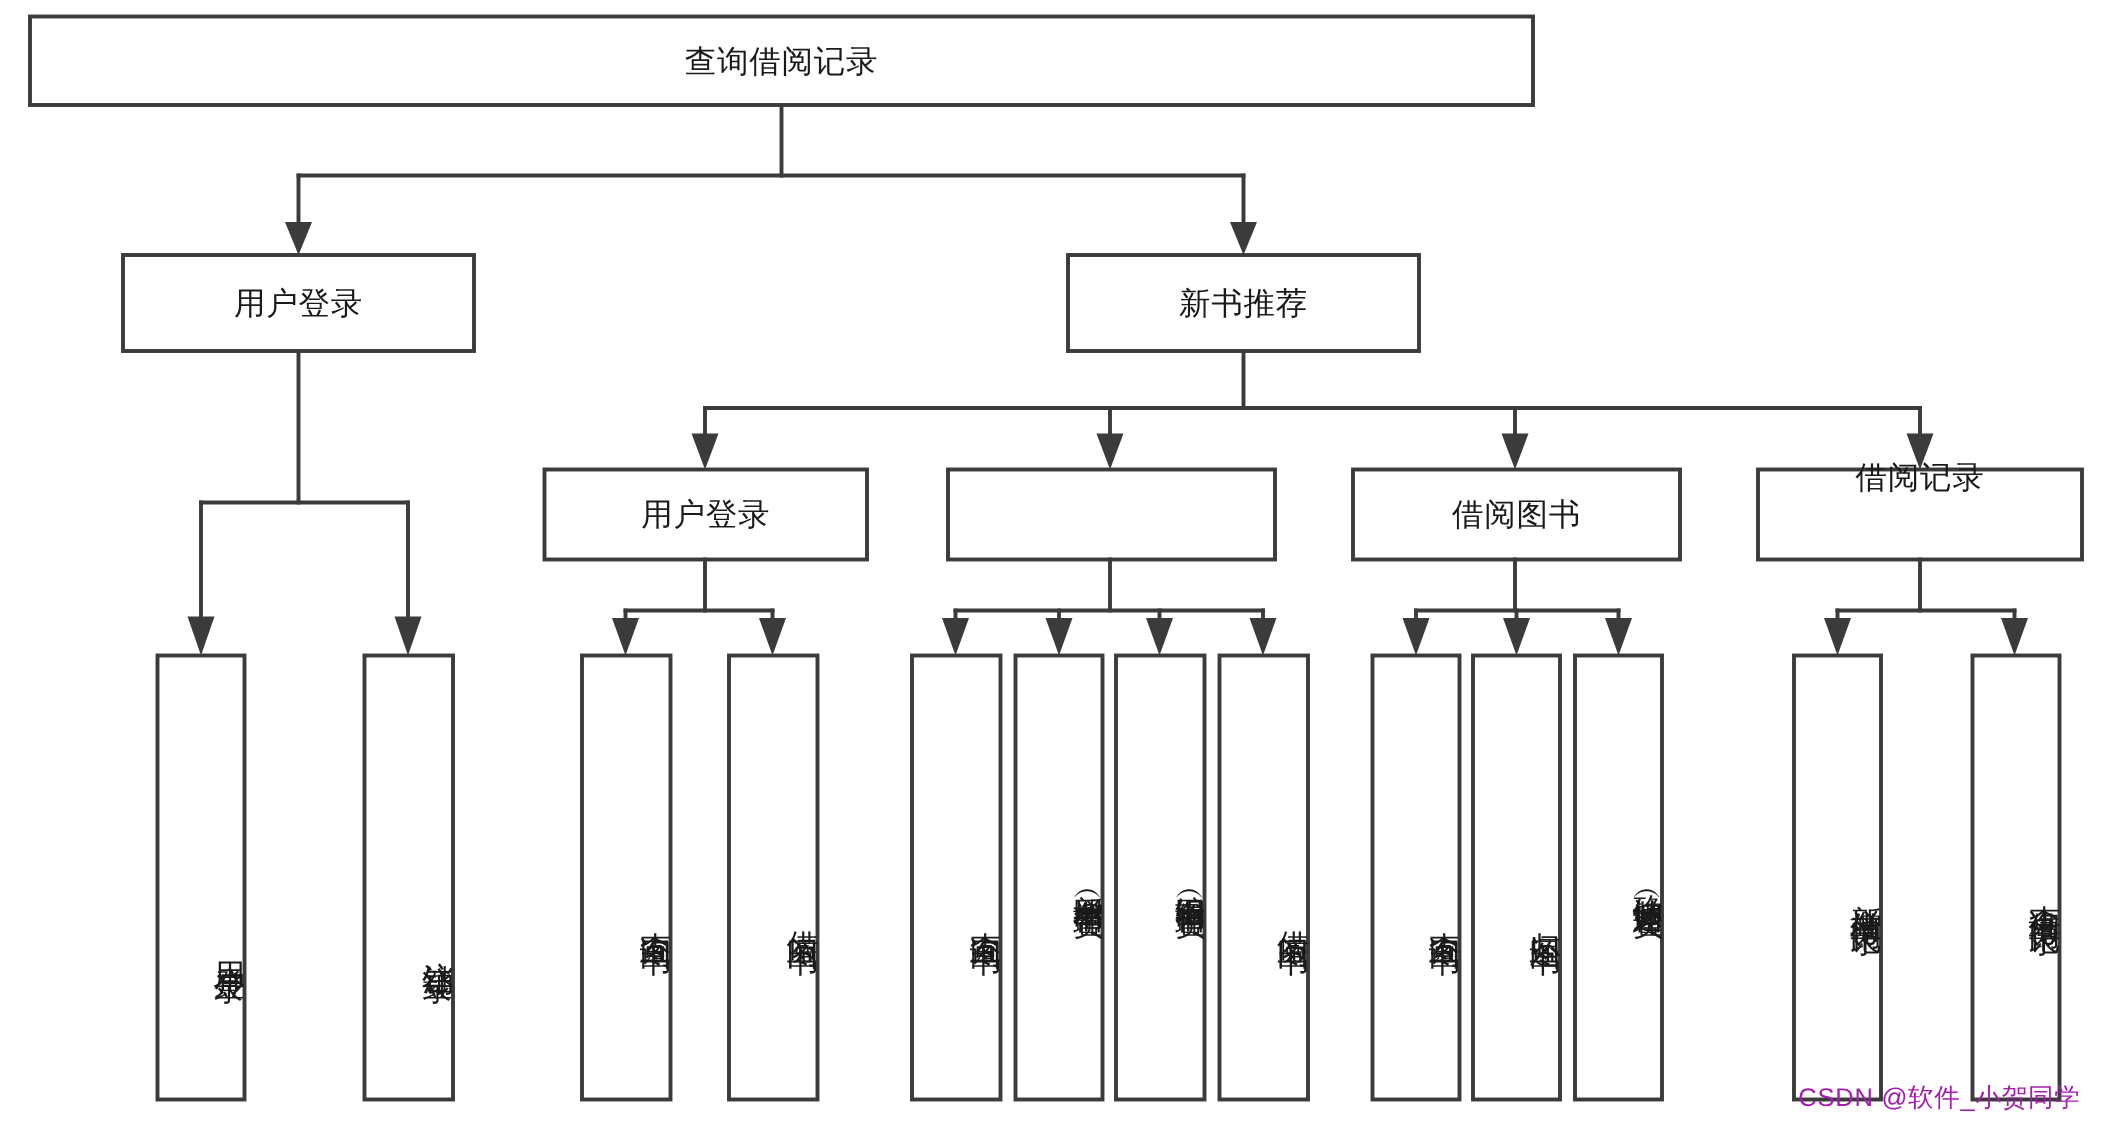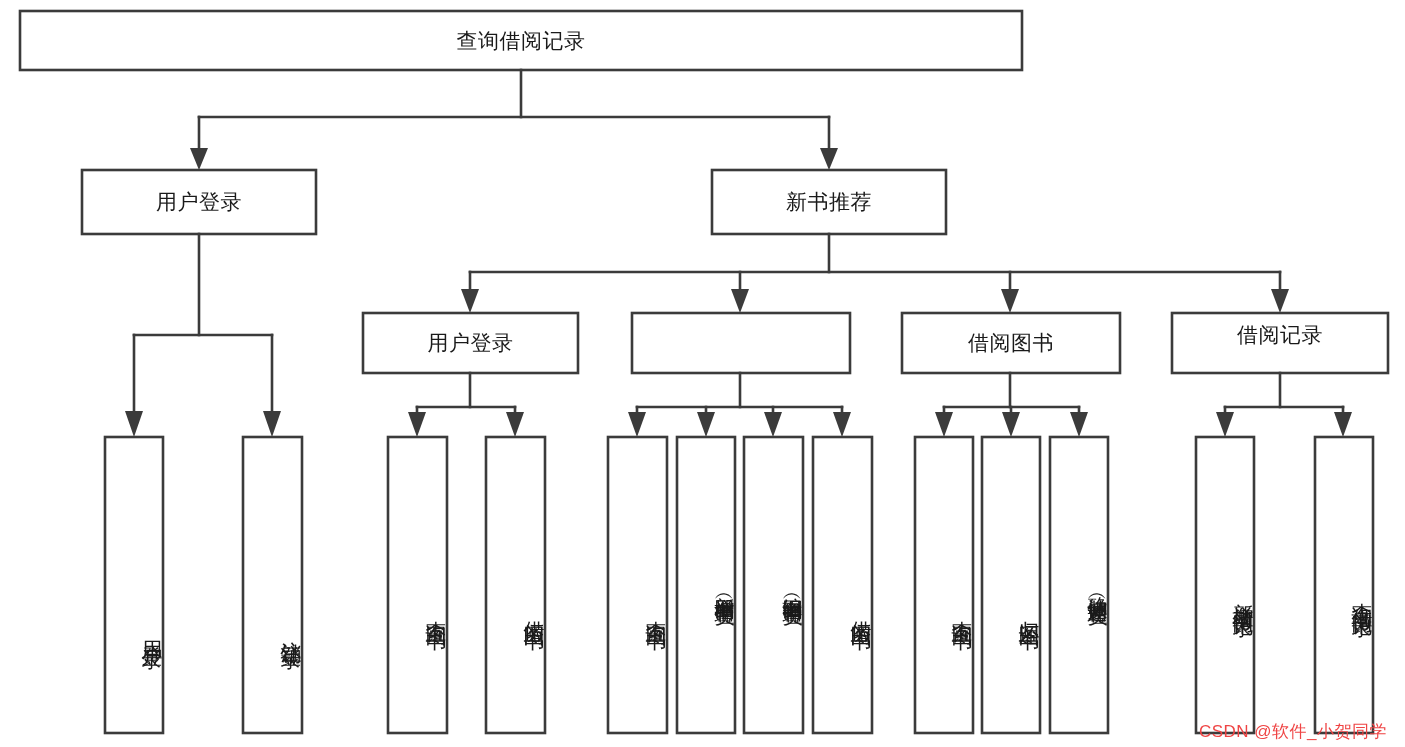--- a/index.html
+++ b/index.html
@@ -69,21 +69,21 @@
   }
   .node-label-v.tall {
     font-size: 20px;
     letter-spacing: 1.5px;
   }
   .watermark {
     position: absolute;
     right: 18px;
     bottom: 4px;
     font-size: 17px;
-    color: #ef4444;
+    color: #a21caf;
     white-space: nowrap;
     letter-spacing: 0.5px;
   }
 </style>
 </head>
 <body>
 
 <div id="diagram-root">
 
   <svg class="diagram" viewBox="0 0 1405 747">
@@ -177,21 +177,21 @@
     <rect class="node-box" x="1315" y="437" width="58" height="296"></rect>
   </svg>
 
   <div class="node-label-h" style="left:20px; top:11px; width:1002px; height:59px;">查询借阅记录</div>
 
   <div class="node-label-h" style="left:82px; top:170px; width:234px; height:64px;">用户登录</div>
   <div class="node-label-h" style="left:712px; top:170px; width:234px; height:64px;">新书推荐</div>
 
   <div class="node-label-h" style="left:363px; top:313px; width:215px; height:60px;">用户登录</div>
   <div class="node-label-h" style="left:902px; top:313px; width:218px; height:60px;">借阅图书</div>
-  <div class="node-label-h" style="left:1172px; top:313px; width:216px; height:44px;">借阅记录</div>
+  <div class="node-label-h" style="left:1172px; top:296px; width:216px; height:44px;">借阅记录</div>
 
   <div class="node-label-v" style="left:105px; top:530px; width:58px; height:200px;">用户登录</div>
   <div class="node-label-v" style="left:243px; top:530px; width:59px; height:200px;">注销登录</div>
 
   <div class="node-label-v" style="left:388px; top:510px; width:59px; height:200px;">查询图书</div>
   <div class="node-label-v" style="left:486px; top:510px; width:59px; height:200px;">借阅图书</div>
 
   <div class="node-label-v" style="left:608px; top:510px; width:59px; height:200px;">查询图书</div>
   <div class="node-label-v tall" style="left:677px; top:445px; width:58px; height:285px;">新增图书（管理员）</div>
   <div class="node-label-v tall" style="left:744px; top:445px; width:59px; height:285px;">编辑图书（管理员）</div>

